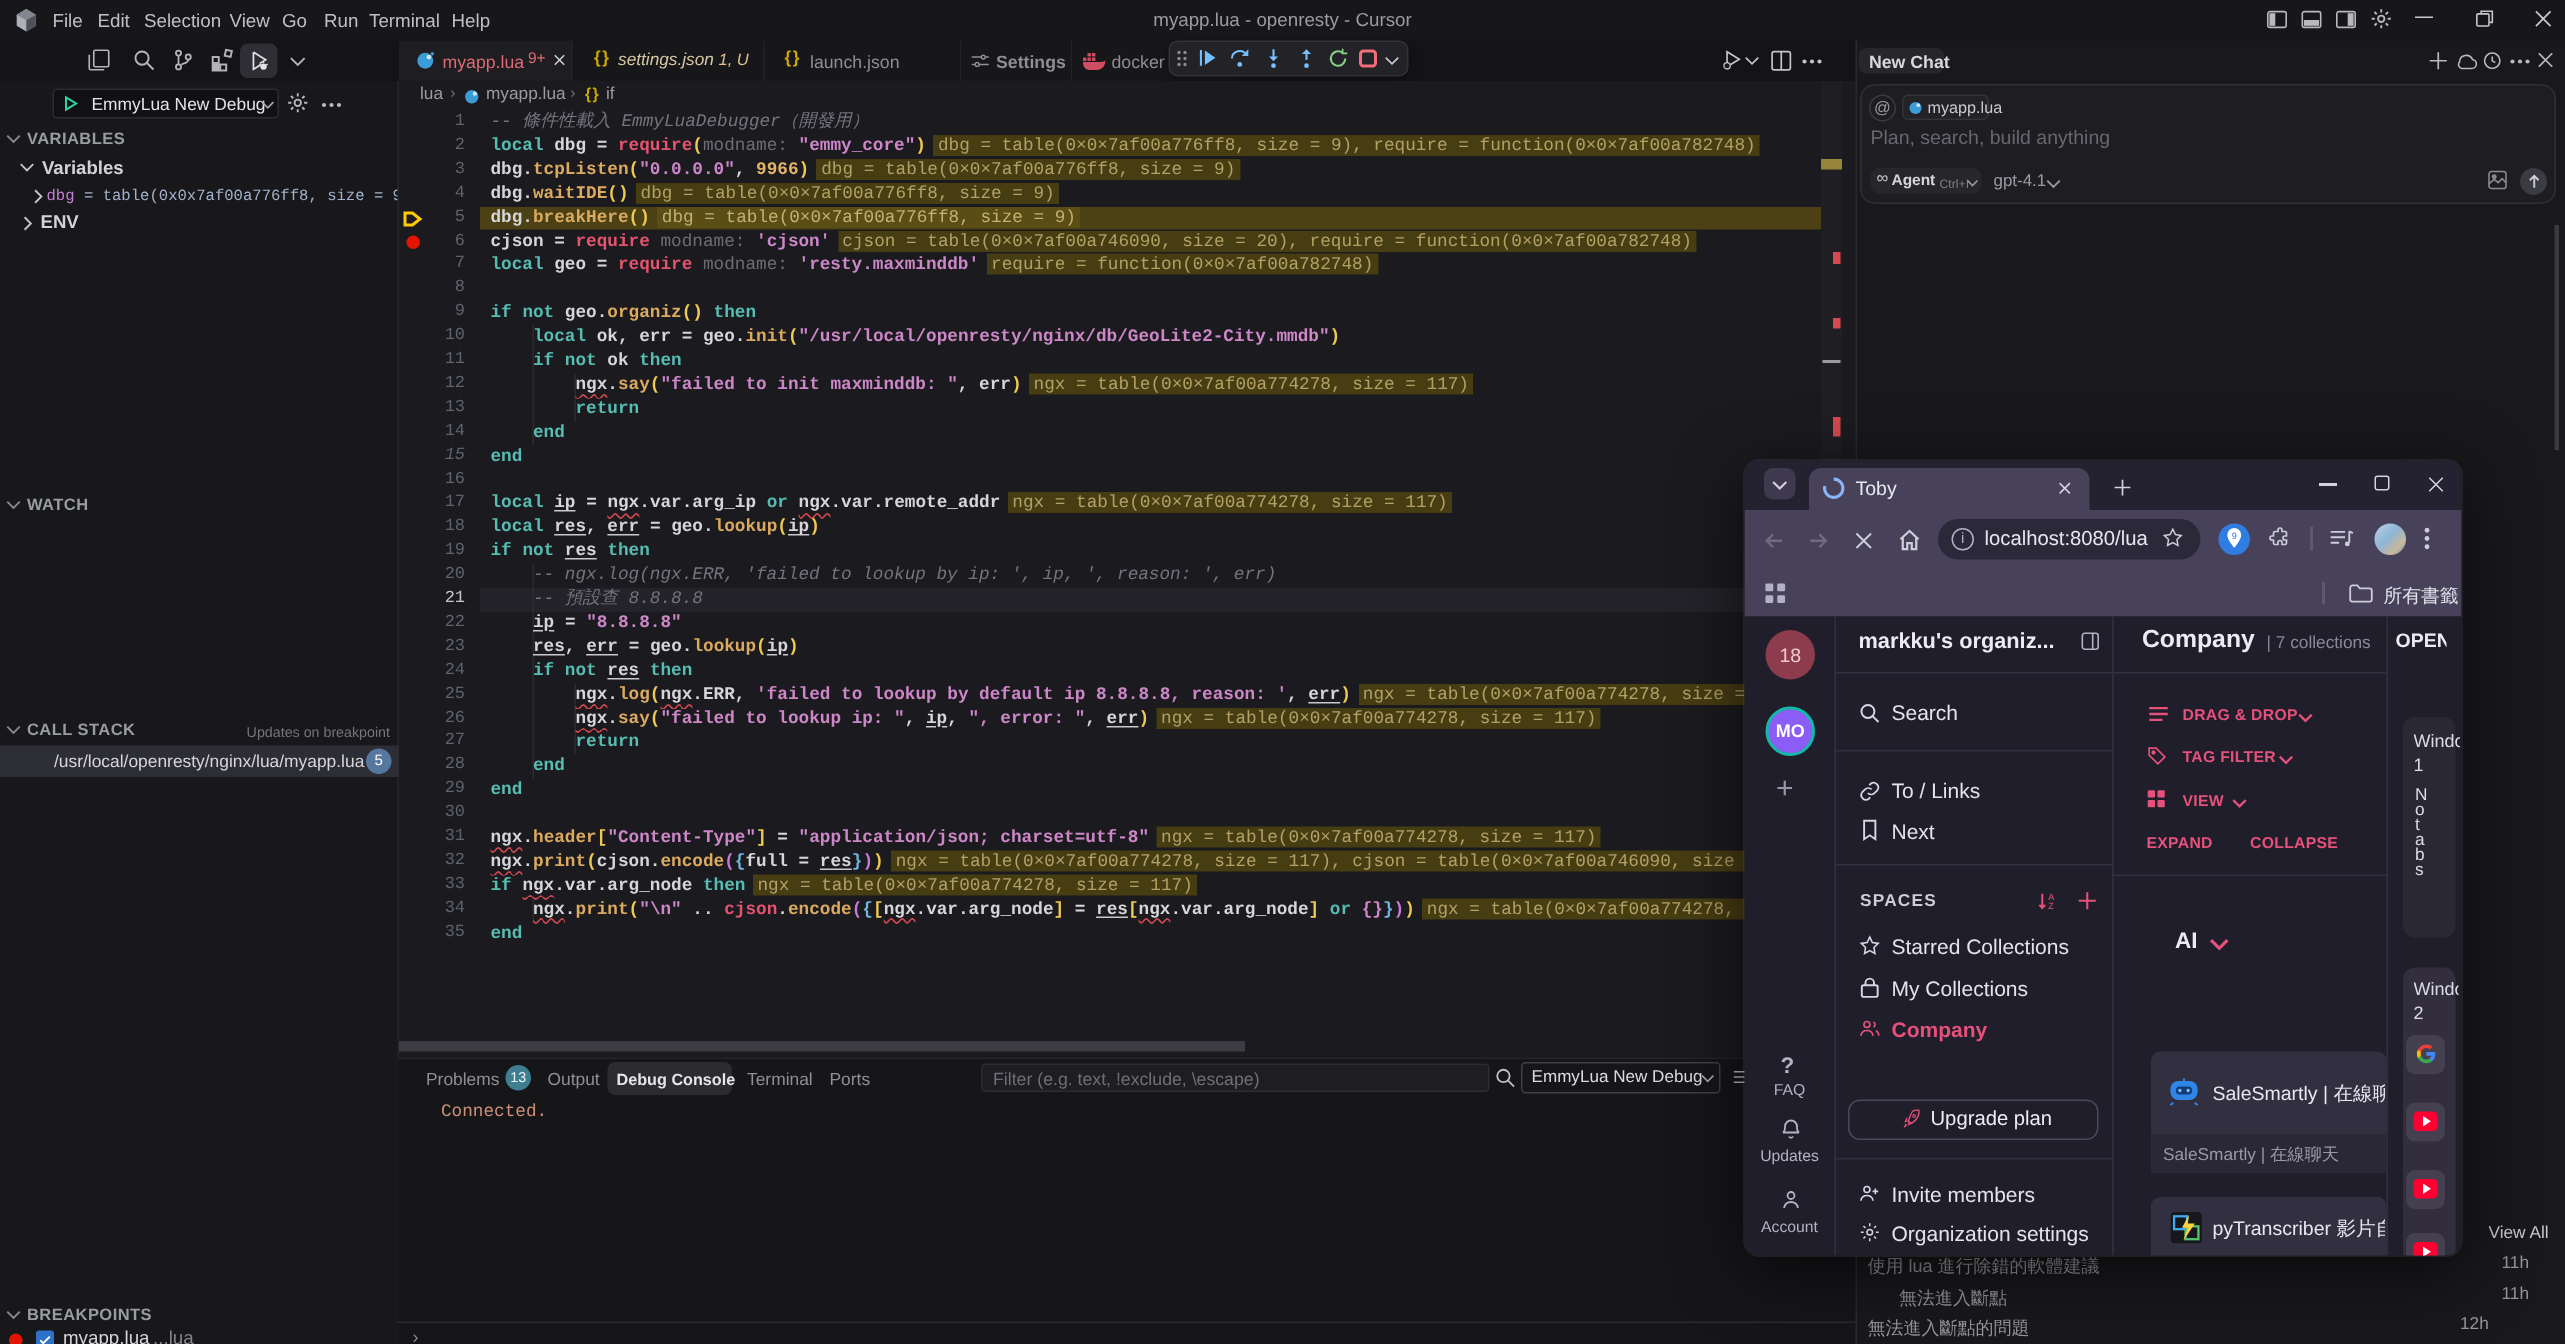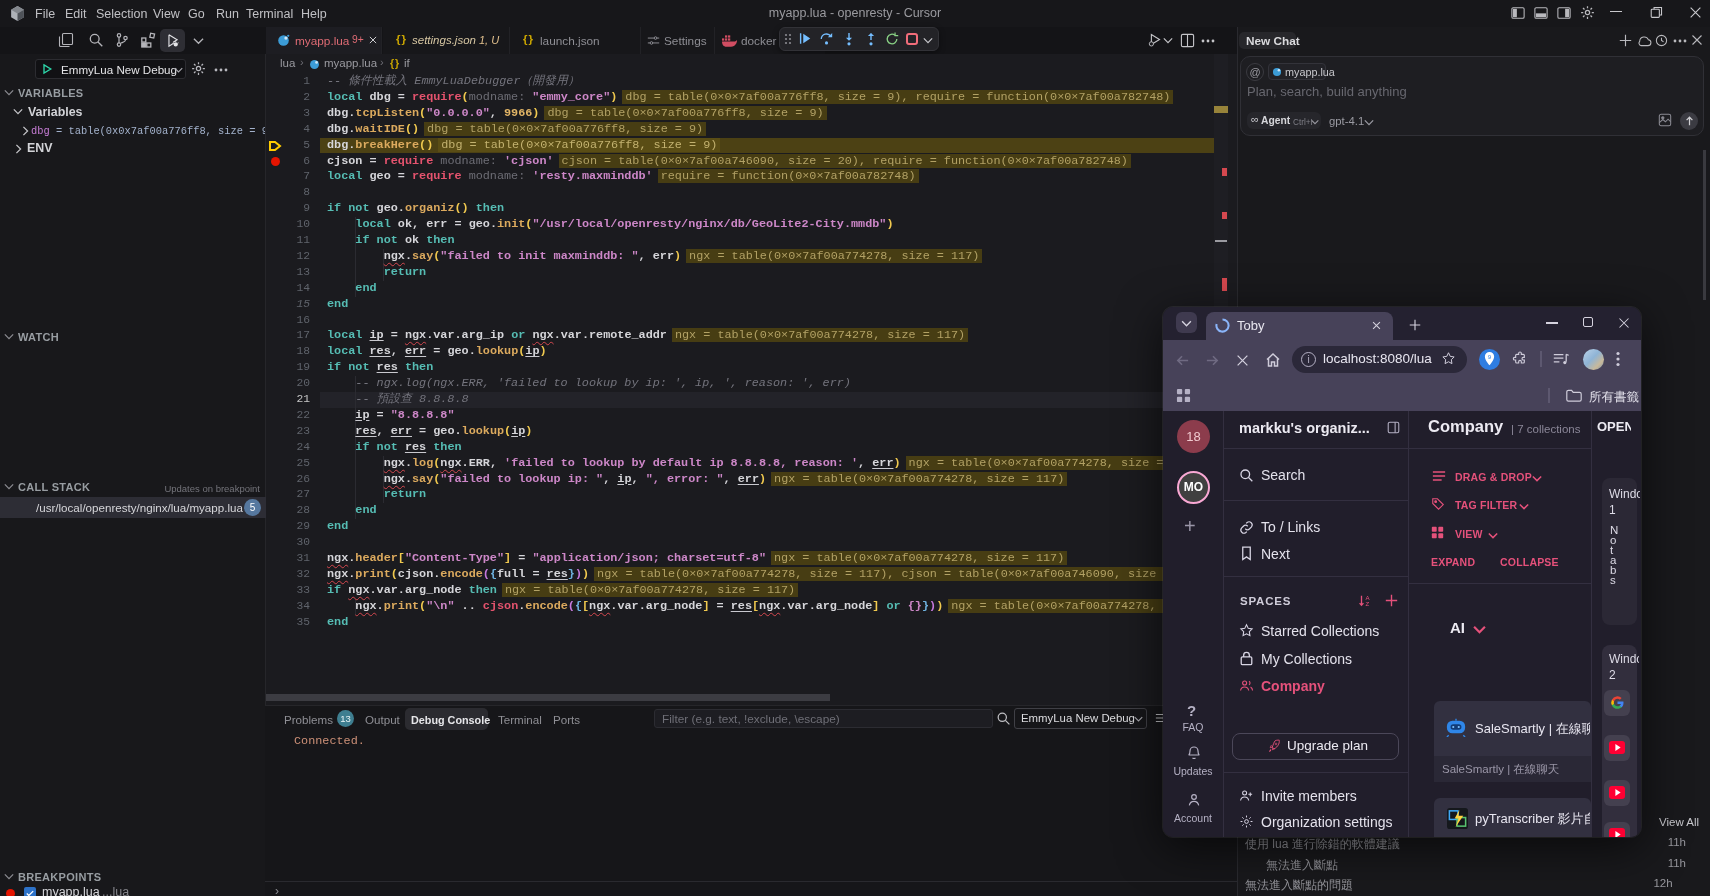--- a/index.html
+++ b/index.html
@@ -102,21 +102,21 @@
 <div class="ab" style="left:479px;top:34px;font-size:11px;font-style:italic;color:#e2c08d;">1, U</div>
 <div class="ab" style="left:510px;top:27px;width:131px;height:27px;background:#17171a;border-right:1px solid #222226;"></div>
 <div class="ab" style="left:523px;top:33px;font-size:11.5px;font-weight:bold;color:#cca700;">{ }</div>
 <div class="ab" style="left:540px;top:34px;font-size:11.8px;color:#8e8e94;">launch.json</div>
 <div class="ab" style="left:641px;top:27px;width:74px;height:27px;background:#17171a;border-right:1px solid #222226;"></div>
 <svg class="ab" style="left:647px;top:34px" width="13" height="13" viewBox="0 0 16 16" fill="none" stroke="#8e8e94" stroke-width="1.2">
     <path d="M1 5h14M1 11h14"></path>
     <circle cx="10.5" cy="5" r="1.6" fill="#17171a"></circle>
     <circle cx="5.5" cy="11" r="1.6" fill="#17171a"></circle>
   </svg>
-<div class="ab" style="left:664px;top:34px;font-size:11.8px;color:#8e8e94;">Settings</div>
+<div class="ab" style="left:664px;top:34px;font-size:11.8px;color:#8e8e94;font-weight:bold;">Settings</div>
 <div class="ab" style="left:715px;top:27px;width:110px;height:27px;background:#17171a;"></div>
 <svg class="ab" style="left:722px;top:35px" width="15" height="12" viewBox="0 0 20 15" fill="#d14d62">
     <rect x="4" y="0" width="3" height="3"></rect>
     <rect x="8" y="0" width="3" height="3"></rect>
     <rect x="0" y="4" width="3" height="3"></rect>
     <rect x="4" y="4" width="3" height="3"></rect>
     <rect x="8" y="4" width="3" height="3"></rect>
     <path d="M0 8h16c2 0 3.4-.8 4-2 .2 1-.2 9-8 9H6C2 15 0 12 0 8z"></path>
   </svg>
 <div class="ab" style="left:741px;top:34px;font-size:11.8px;color:#8e8e94;">docker</div>
@@ -401,21 +401,21 @@
 <div class="ab" style="left:1680px;top:112px;width:18px;height:18px;border-radius:50%;background:#3b3b42;"></div>
 <svg class="ab" style="left:1685px;top:116px" width="9" height="10" viewBox="0 0 10 12" fill="none" stroke="#cfcfd3" stroke-width="1.5">
     <path d="M5 11V1.5M1.5 5L5 1.5 8.5 5"></path>
   </svg>
 <div class="ab" style="left:1659px;top:816px;font-size:11.5px;color:#c8c8cd;">View All</div>
 <div class="ab" style="left:1245px;top:836px;font-size:12px;color:#96969c;">使用 lua 進行除錯的軟體建議</div>
 <div class="ab" style="left:1640px;top:836px;width:46px;text-align:right;font-size:11.5px;color:#96969c;">11h</div>
 <div class="ab" style="left:1245px;top:857px;font-size:12px;color:#96969c;margin-left:21px;">無法進入斷點</div>
 <div class="ab" style="left:1640px;top:857px;width:46px;text-align:right;font-size:11.5px;color:#96969c;">11h</div>
 <div class="ab" style="left:1245px;top:877px;font-size:12px;color:#96969c;">無法進入斷點的問題</div>
-<div class="ab" style="left:1640px;top:877px;width:46px;text-align:center;font-size:11.5px;color:#96969c;">12h</div>
+<div class="ab" style="left:1640px;top:877px;width:46px;text-align:left;font-size:11.5px;color:#96969c;">12h</div>
 <div class="ab" style="left:1703px;top:150px;width:3px;height:150px;background:#3a3a3f;"></div>
 <div class="ab" style="left:1163px;top:307px;width:478px;height:530px;border-radius:10px;background:#211e2b;box-shadow:0 10px 45px rgba(0,0,0,.65);outline:1px solid rgba(255,255,255,.07);overflow:hidden;">
 <div class="ab" style="left:0;top:0;width:478px;height:33px;background:#242130;"></div>
     <div class="ab" style="left:13px;top:5px;width:21px;height:21px;background:#3f3a4f;border-radius:6px;"></div>
     <svg class="ab" style="left:18px;top:13px" width="11" height="7" viewBox="0 0 12 8" fill="none" stroke="#d5d2de" stroke-width="1.6">
       <path d="M1 1.5l5 5 5-5"></path>
     </svg>
     <div class="ab" style="left:43px;top:5px;width:187px;height:28px;background:#474259;border-radius:8px 8px 0 0;"></div>
     <svg class="ab" style="left:52px;top:11px" width="15" height="15" viewBox="0 0 16 16" fill="none" stroke="#8ab4f8" stroke-width="2.2">
       <path d="M8 1.5a6.5 6.5 0 1 1-6.3 4.9"></path>
@@ -481,21 +481,21 @@
     <div class="ab" style="left:385px;top:81px;width:1.5px;height:15px;background:#5d5870;"></div>
     <svg class="ab" style="left:403px;top:82px" width="16" height="13" viewBox="0 0 20 16" fill="none" stroke="#cfccda" stroke-width="1.5">
       <path d="M1 3.5a2 2 0 0 1 2-2h4l2 2.5h8a2 2 0 0 1 2 2V13a2 2 0 0 1-2 2H3a2 2 0 0 1-2-2z"></path>
     </svg>
     <div class="ab" style="left:426px;top:82px;font-size:12.5px;color:#e4e2ec;">所有書籤</div>
     <div class="ab" style="left:0;top:104px;width:478px;height:426px;background:#211e2b;"></div>
     <div class="ab" style="left:60px;top:104px;width:1px;height:426px;background:#332f40;"></div>
     <div class="ab" style="left:245px;top:104px;width:1px;height:426px;background:#332f40;"></div>
     <div class="ab" style="left:428px;top:104px;width:1px;height:426px;background:#332f40;"></div>
     <div class="ab" style="left:14px;top:113px;width:33px;height:33px;border-radius:50%;background:#8c3c4c;color:#f0c9cf;font-size:13px;text-align:center;line-height:33px;">18</div>
-    <div class="ab" style="left:14px;top:164px;width:33px;height:33px;border-radius:50%;background:#404040;border:2px solid #f9a8d4;color:#fff;font-size:12px;font-weight:bold;text-align:center;line-height:29px;">MO</div>
+    <div class="ab" style="left:14px;top:164px;width:33px;height:33px;border-radius:50%;background:#8b5cf6;border:2px solid #14b8a6;color:#fff;font-size:12px;font-weight:bold;text-align:center;line-height:29px;">MO</div>
     <div class="ab" style="left:21px;top:208px;font-size:20px;color:#9a96a8;">+</div>
     <div class="ab" style="left:24px;top:395px;font-size:15px;font-weight:bold;color:#b5b1c4;">?</div>
     <div class="ab" style="left:0px;top:414px;width:60px;text-align:center;font-size:10.5px;color:#b5b1c4;">FAQ</div>
     <svg class="ab" style="left:23px;top:438px" width="16" height="16" viewBox="0 0 24 24" fill="none" stroke="#b5b1c4" stroke-width="1.8">
       <path d="M12 3a6 6 0 0 1 6 6c0 5 2 6 2 6H4s2-1 2-6a6 6 0 0 1 6-6zM10 19a2.2 2.2 0 0 0 4 0"></path>
     </svg>
     <div class="ab" style="left:0px;top:458px;width:60px;text-align:center;font-size:10.5px;color:#b5b1c4;">Updates</div>
     <svg class="ab" style="left:23px;top:485px" width="16" height="16" viewBox="0 0 24 24" fill="none" stroke="#b5b1c4" stroke-width="1.8">
       <circle cx="12" cy="7.5" r="3.5"></circle>
       <path d="M5 20c.8-4 3.5-6 7-6s6.2 2 7 6"></path>

